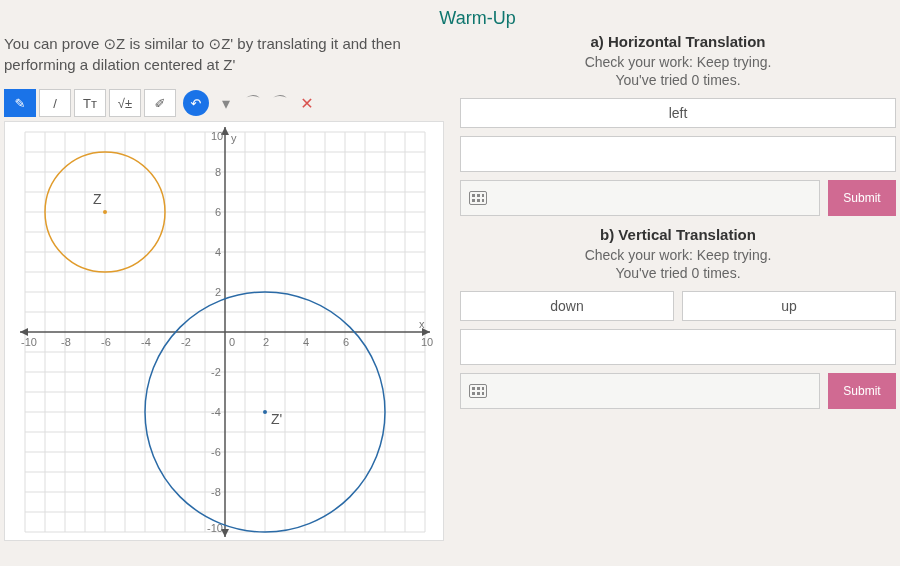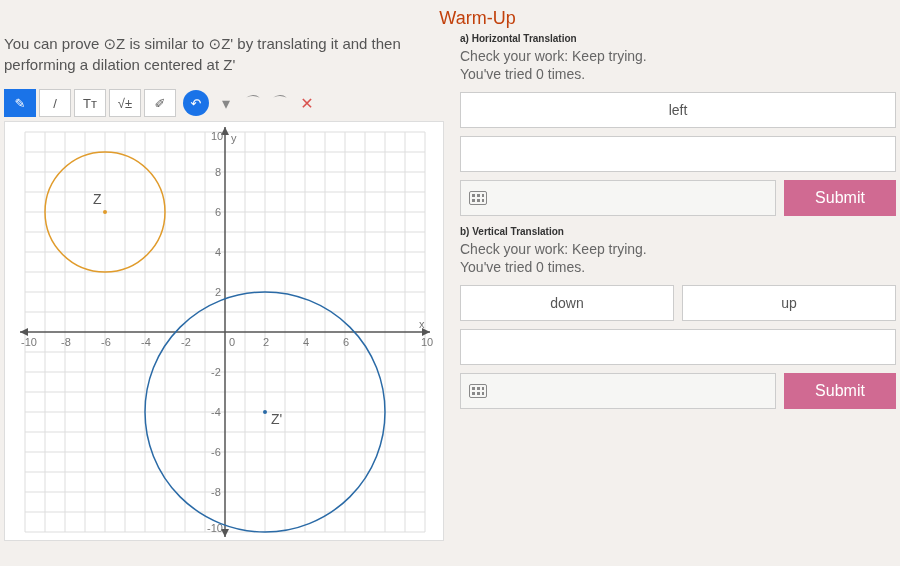--- a/index.html
+++ b/index.html
@@ -9,21 +9,21 @@
     width: 900px;
     height: 566px;
     overflow: hidden;
     color: #333;
   }
   .page-title {
     text-align: center;
     font-size: 18px;
     font-weight: 400;
     padding: 8px 0 4px 8px;
-    color: #c2410c;
+    color: #0f766e;
     margin-left: 47px;
   }
   .main {
     display: flex;
     gap: 16px;
     padding: 0 4px;
   }
   .left-col {
     flex: 0 0 440px;
   }
@@ -85,37 +85,39 @@
   }
   .graph-wrap {
     width: 440px;
     height: 420px;
     background: #fff;
     border: 1px solid #ddd;
     position: relative;
   }
   .section-head {
     font-weight: bold;
-    font-size: 10px;
+    font-size: 15px;
     color: #333;
     margin-bottom: 4px;
+    text-align: center;
   }
   .section-sub {
     font-size: 14px;
     color: #666;
     margin-bottom: 2px;
+    text-align: center;
   }
   .btn-row {
     display: flex;
     gap: 8px;
     margin-top: 10px;
   }
   .choice-btn {
     flex: 1;
-    height: 36px;
+    height: 30px;
     border: 1px solid #ccc;
     background: #fff;
     display: flex;
     align-items: center;
     justify-content: center;
     font-size: 14px;
     color: #555;
     cursor: pointer;
   }
   .input-row {
@@ -158,26 +160,26 @@
     left: 2px; right: 2px; top: 2px; bottom: 2px;
     background:
       linear-gradient(#888,#888) 0 0/3px 3px no-repeat,
       linear-gradient(#888,#888) 5px 0/3px 3px no-repeat,
       linear-gradient(#888,#888) 10px 0/3px 3px no-repeat,
       linear-gradient(#888,#888) 0 5px/3px 3px no-repeat,
       linear-gradient(#888,#888) 5px 5px/3px 3px no-repeat,
       linear-gradient(#888,#888) 10px 5px/3px 3px no-repeat;
   }
   .submit-btn {
-    width: 112px;
+    width: 68px;
     height: 36px;
     background: #d06a92;
     color: #fff;
     border: none;
-    font-size: 16px;
+    font-size: 12px;
     cursor: pointer;
   }
   .section-b {
     margin-top: 10px;
   }
   .tick-label {
     font-size: 11px;
     fill: #777;
     font-family: Arial;
   }

